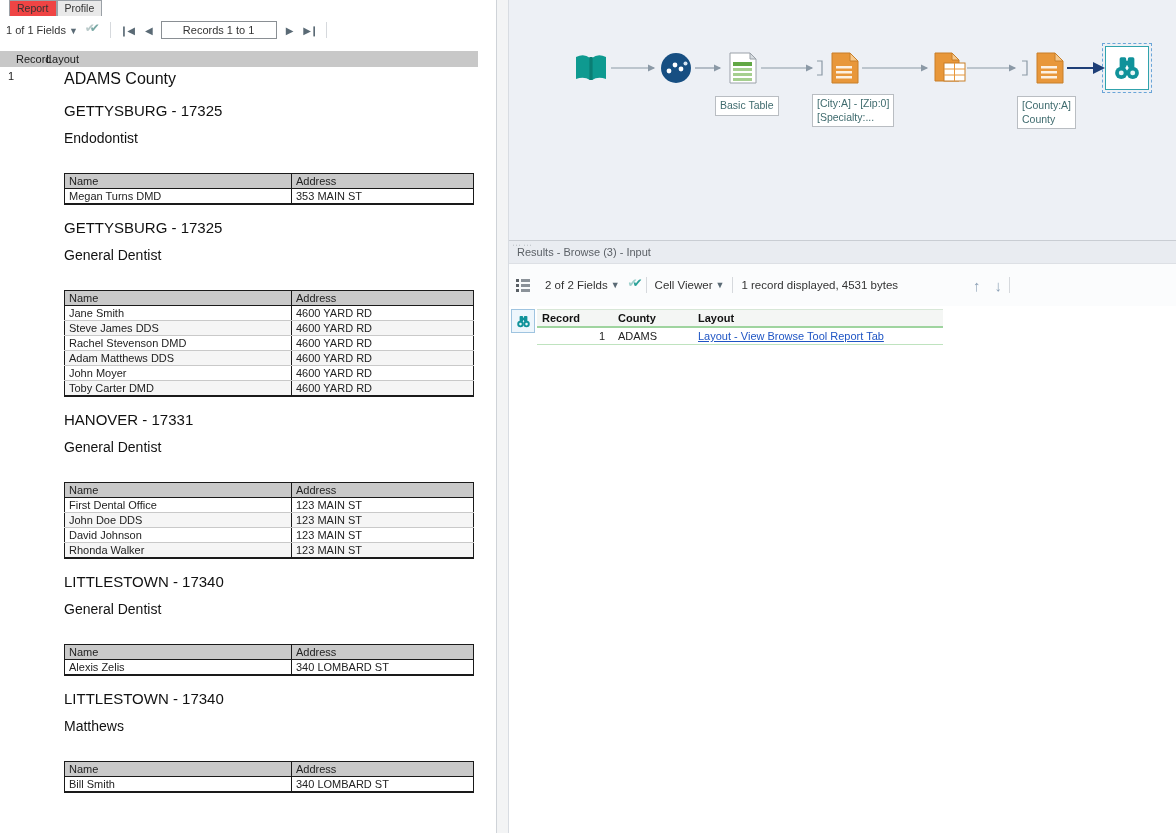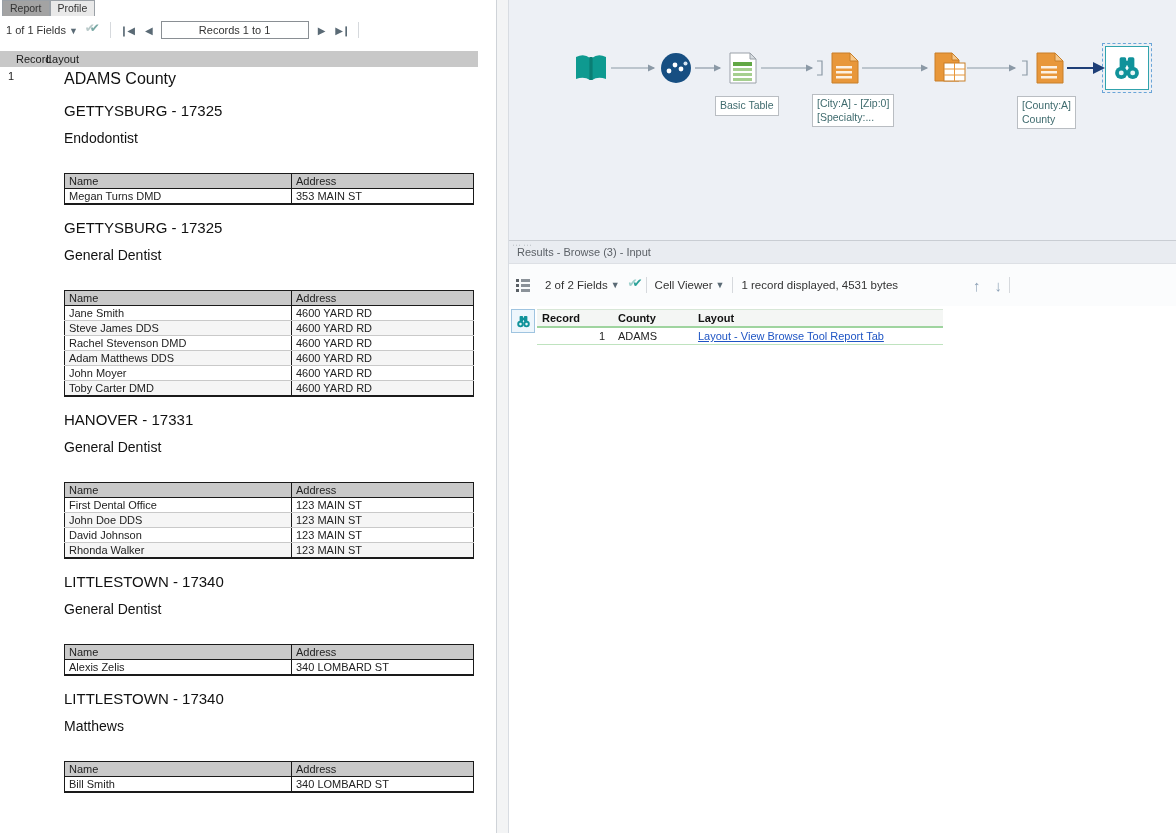--- a/index.html
+++ b/index.html
@@ -5,31 +5,31 @@
   * { margin:0; padding:0; box-sizing:border-box; }
   html,body { width:1176px; height:833px; overflow:hidden; background:#fff;
               font-family:"Liberation Sans", sans-serif; color:#222; }
   .app { display:flex; width:1176px; height:833px; }
 
   
   .left-panel { width:497px; height:100%; background:#fff; border-right:1px solid #cfd3d8; overflow:hidden; }
   .tab-bar { display:flex; align-items:flex-end; height:16px; padding-left:2px; }
   .tab { font-size:10.5px; padding:1px 7px 2px; border:1px solid #9aa0a6; border-bottom:none;
          background:#e9e9e9; color:#333; }
-  .tab.active { background:#a3a3a3; position:relative; z-index:2; }
+  .tab.active { background:#ef4444; position:relative; z-index:2;margin-left:7px; }
   .left-toolbar { display:flex; align-items:center; height:28px; padding:2px 6px; gap:7px;
                   font-size:11px; color:#333; }
   .caret { font-size:9px; color:#5a6a75; margin-left:3px; }
   .dblcheck { position:relative; width:18px; height:14px; display:inline-block; }
   .dblcheck span { position:absolute; top:-2px; font-size:12px; }
   .dblcheck .ck1 { left:0; color:#b9c9c9; }
   .dblcheck .ck2 { left:5px; color:#79a8a4; }
   .vsep { width:1px; height:16px; background:#d6d9dd; }
   .nav-btn { color:#5a6a75; font-size:10px; background:none; border:none; padding:0 2px; letter-spacing:-1px; }
-  .records-box { border:1px solid #8a8f94; padding:2px 12px; width:148px; text-align:center; font-size:11px; }
+  .records-box { border:1px solid #8a8f94; padding:2px 12px; width:116px; text-align:center; font-size:11px; }
   .report-scroll { padding-bottom:20px; }
   .report-header { display:flex; width:478px; height:16px; background:#c8c8c8; font-size:11px;
                    color:#1c1c1c; align-items:center; margin-top:7px; }
   .rh-record { padding-left:16px; width:46px; }
   .report-body { display:flex; }
   .record-col { width:64px; font-size:11px; padding:3px 0 0 8px; }
   .report-content { width:414px; }
   .county-title { font-size:16px; margin:3px 0 6px; color:#111; }
   .report-section { margin-top:14px; }
   .city-heading { font-size:15px; color:#111; }

